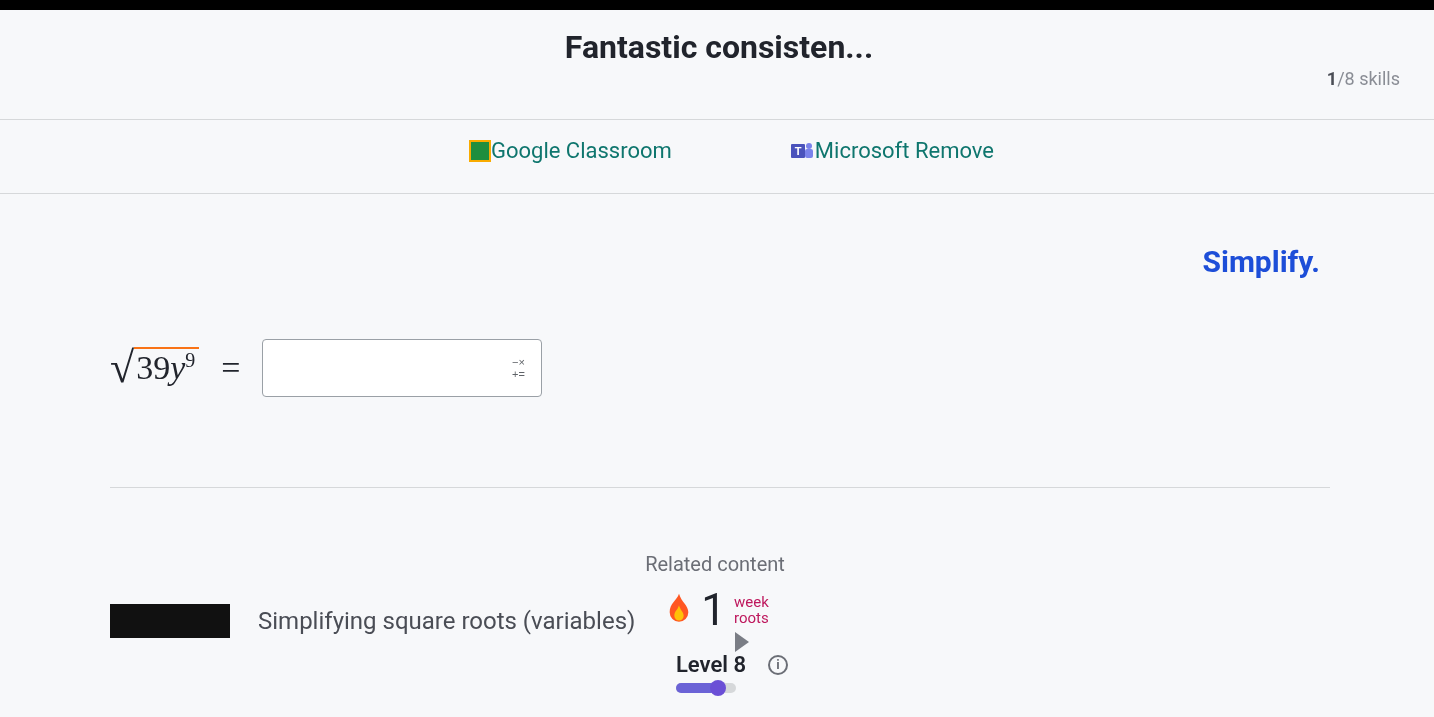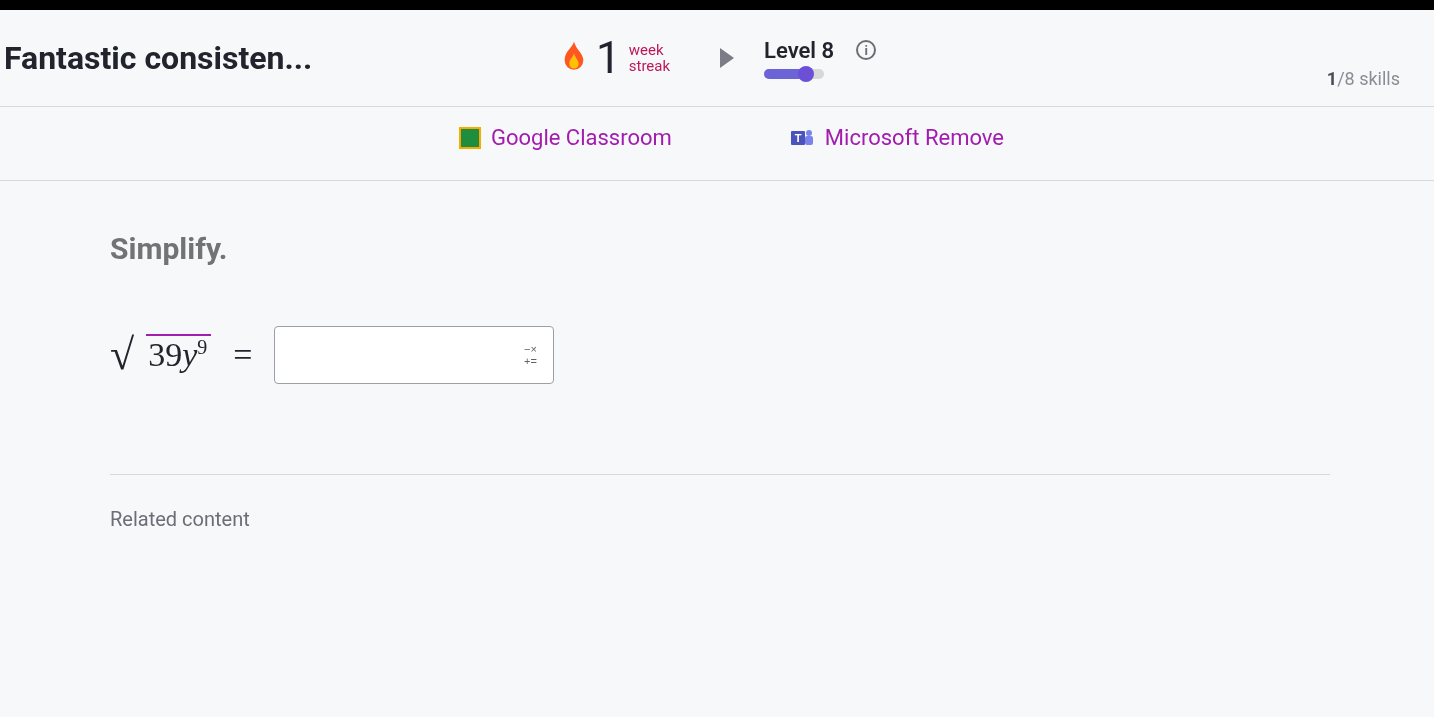--- a/index.html
+++ b/index.html
@@ -10,22 +10,23 @@
   width: 1434px;
   height: 717px;
   overflow: hidden;
   border-top: 10px solid #000;
 }
 .header {
   display: flex;
   align-items: center;
   padding: 18px 0 18px 0;
   border-bottom: 1px solid #d6d8da;
-  height: 97px;
+  height: 110px;
   position: relative;
+  flex-direction: column;
 }
 .title {
   font-size: 32px;
   font-weight: 700;
   color: #21242c;
   padding-left: 4px;
   flex: 0 0 560px;
 }
 .streak-block {
   display: flex;
@@ -116,45 +117,45 @@
   display: flex;
   align-items: center;
   justify-content: center;
   gap: 90px;
   padding: 18px 0 30px 0;
   border-bottom: 1px solid #d6d8da;
 }
 .share-link {
   display: flex;
   align-items: center;
-  gap: 10px;
   font-size: 22px;
-  color: #a21caf;
+  color: #0f766e;
   cursor: pointer;
   padding-left: 29px;
 }
 .gc-icon {
   width: 22px; height: 22px;
   background: #1e8e3e;
   border: 2px solid #f9ab00;
   display: inline-block;
 }
 .teams-icon {
   width: 24px; height: 24px;
   display: inline-block;
 }
 .content {
   padding: 50px 0 0 110px;
   max-width: 1320px;
 }
 .prompt-title {
   font-size: 30px;
   font-weight: 700;
-  color: #737373;
+  color: #1d4ed8;
   margin-bottom: 14px;
+  text-align: right;
 }
 .prompt-sub {
   font-size: 26px;
   font-style: italic;
   color: #3a3d45;
 }
 .math-row {
   margin-top: 60px;
   display: flex;
   align-items: center;
@@ -165,24 +166,23 @@
 }
 .sqrt-wrap {
   display: inline-flex;
   align-items: center;
 }
 .radical {
   font-size: 44px;
   line-height: 1;
 }
 .radicand {
-  border-top: 2px solid #a21caf;
+  border-top: 2px solid #f97316;
   padding: 0 4px 2px 2px;
   font-style: italic;
-  margin-left: 12px;
 }
 .radicand .coef { font-style: normal; }
 .radicand sup { font-size: 20px; font-style: normal; }
 .equals { padding: 0 4px; }
 .answer-box {
   width: 280px;
   height: 58px;
   border: 1px solid #9aa0a6;
   border-radius: 4px;
   background: #fff;
@@ -203,23 +203,24 @@
   line-height: 1.1;
   cursor: pointer;
   font-family: Arial, sans-serif;
 }
 .divider2 {
   margin-top: 90px;
   border-top: 1px solid #d6d8da;
   width: 1220px;
 }
 .related {
-  margin-top: 32px;
+  margin-top: 64px;
   font-size: 20px;
   color: #6b6e76;
+  text-align: center;
 }
 .related-item {
   margin-top: 28px;
   display: flex;
   align-items: center;
   gap: 28px;
 }
 .thumb {
   width: 120px;
   height: 34px;
@@ -237,21 +238,21 @@
   <div class="title">Fantastic consisten...</div>
 
   <div class="streak-block">
     <svg class="flame" viewBox="0 0 24 28">
       <path d="M12 0 C10 6 4 8 4 16 a8 8 0 0 0 16 0 C20 10 14 7 12 0 Z" fill="#ff5722"></path>
       <path d="M12 10 C11 14 8 15 8 19 a4 4 0 0 0 8 0 C16 16 13 14 12 10 Z" fill="#ffc107"></path>
     </svg>
     <span class="streak-num">1</span>
     <span class="streak-label">
       <span>week</span>
-      <span>streak</span>
+      <span>roots</span>
     </span>
   </div>
 
   <div class="triangle"></div>
 
   <div class="level-block">
     <div class="level-row">
       <span>Level 8</span>
       <span class="info-icon">i</span>
     </div>
@@ -295,13 +296,17 @@
       <div class="math-btn">
         <span>−×</span>
         <span>+=</span>
       </div>
     </div>
   </div>
 
   <div class="divider2"></div>
 
   <div class="related">Related content</div>
+  <div class="related-item">
+    <div class="thumb"></div>
+    <div class="related-title">Simplifying square roots (variables)</div>
+  </div>
 </div>
 
 </body></html>

